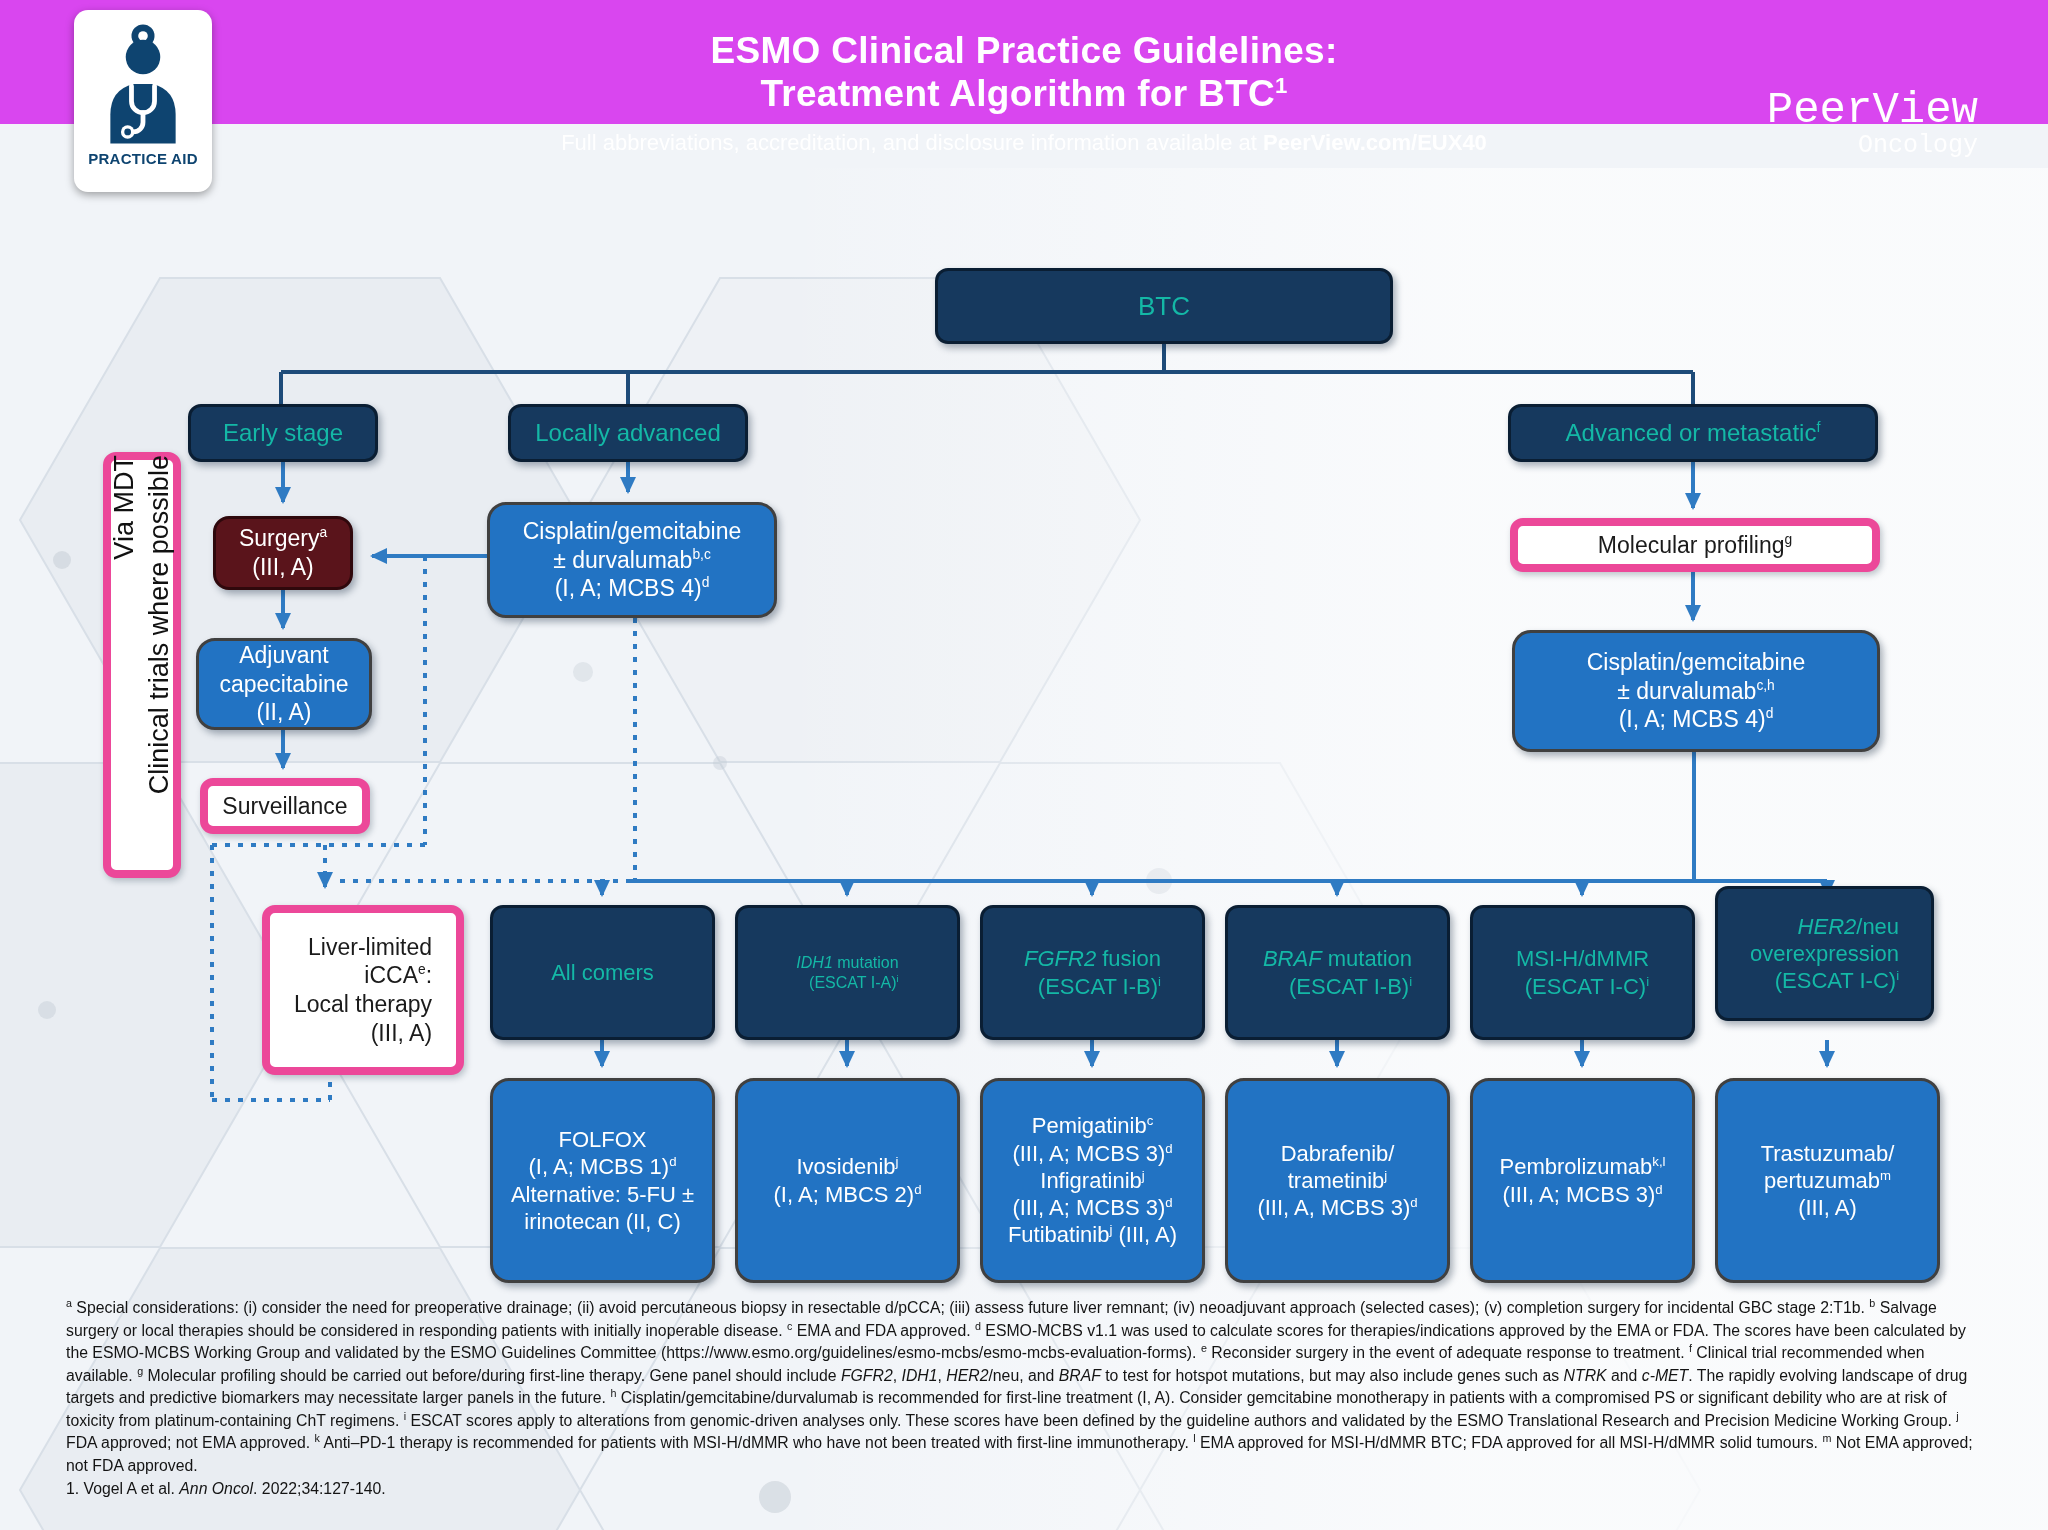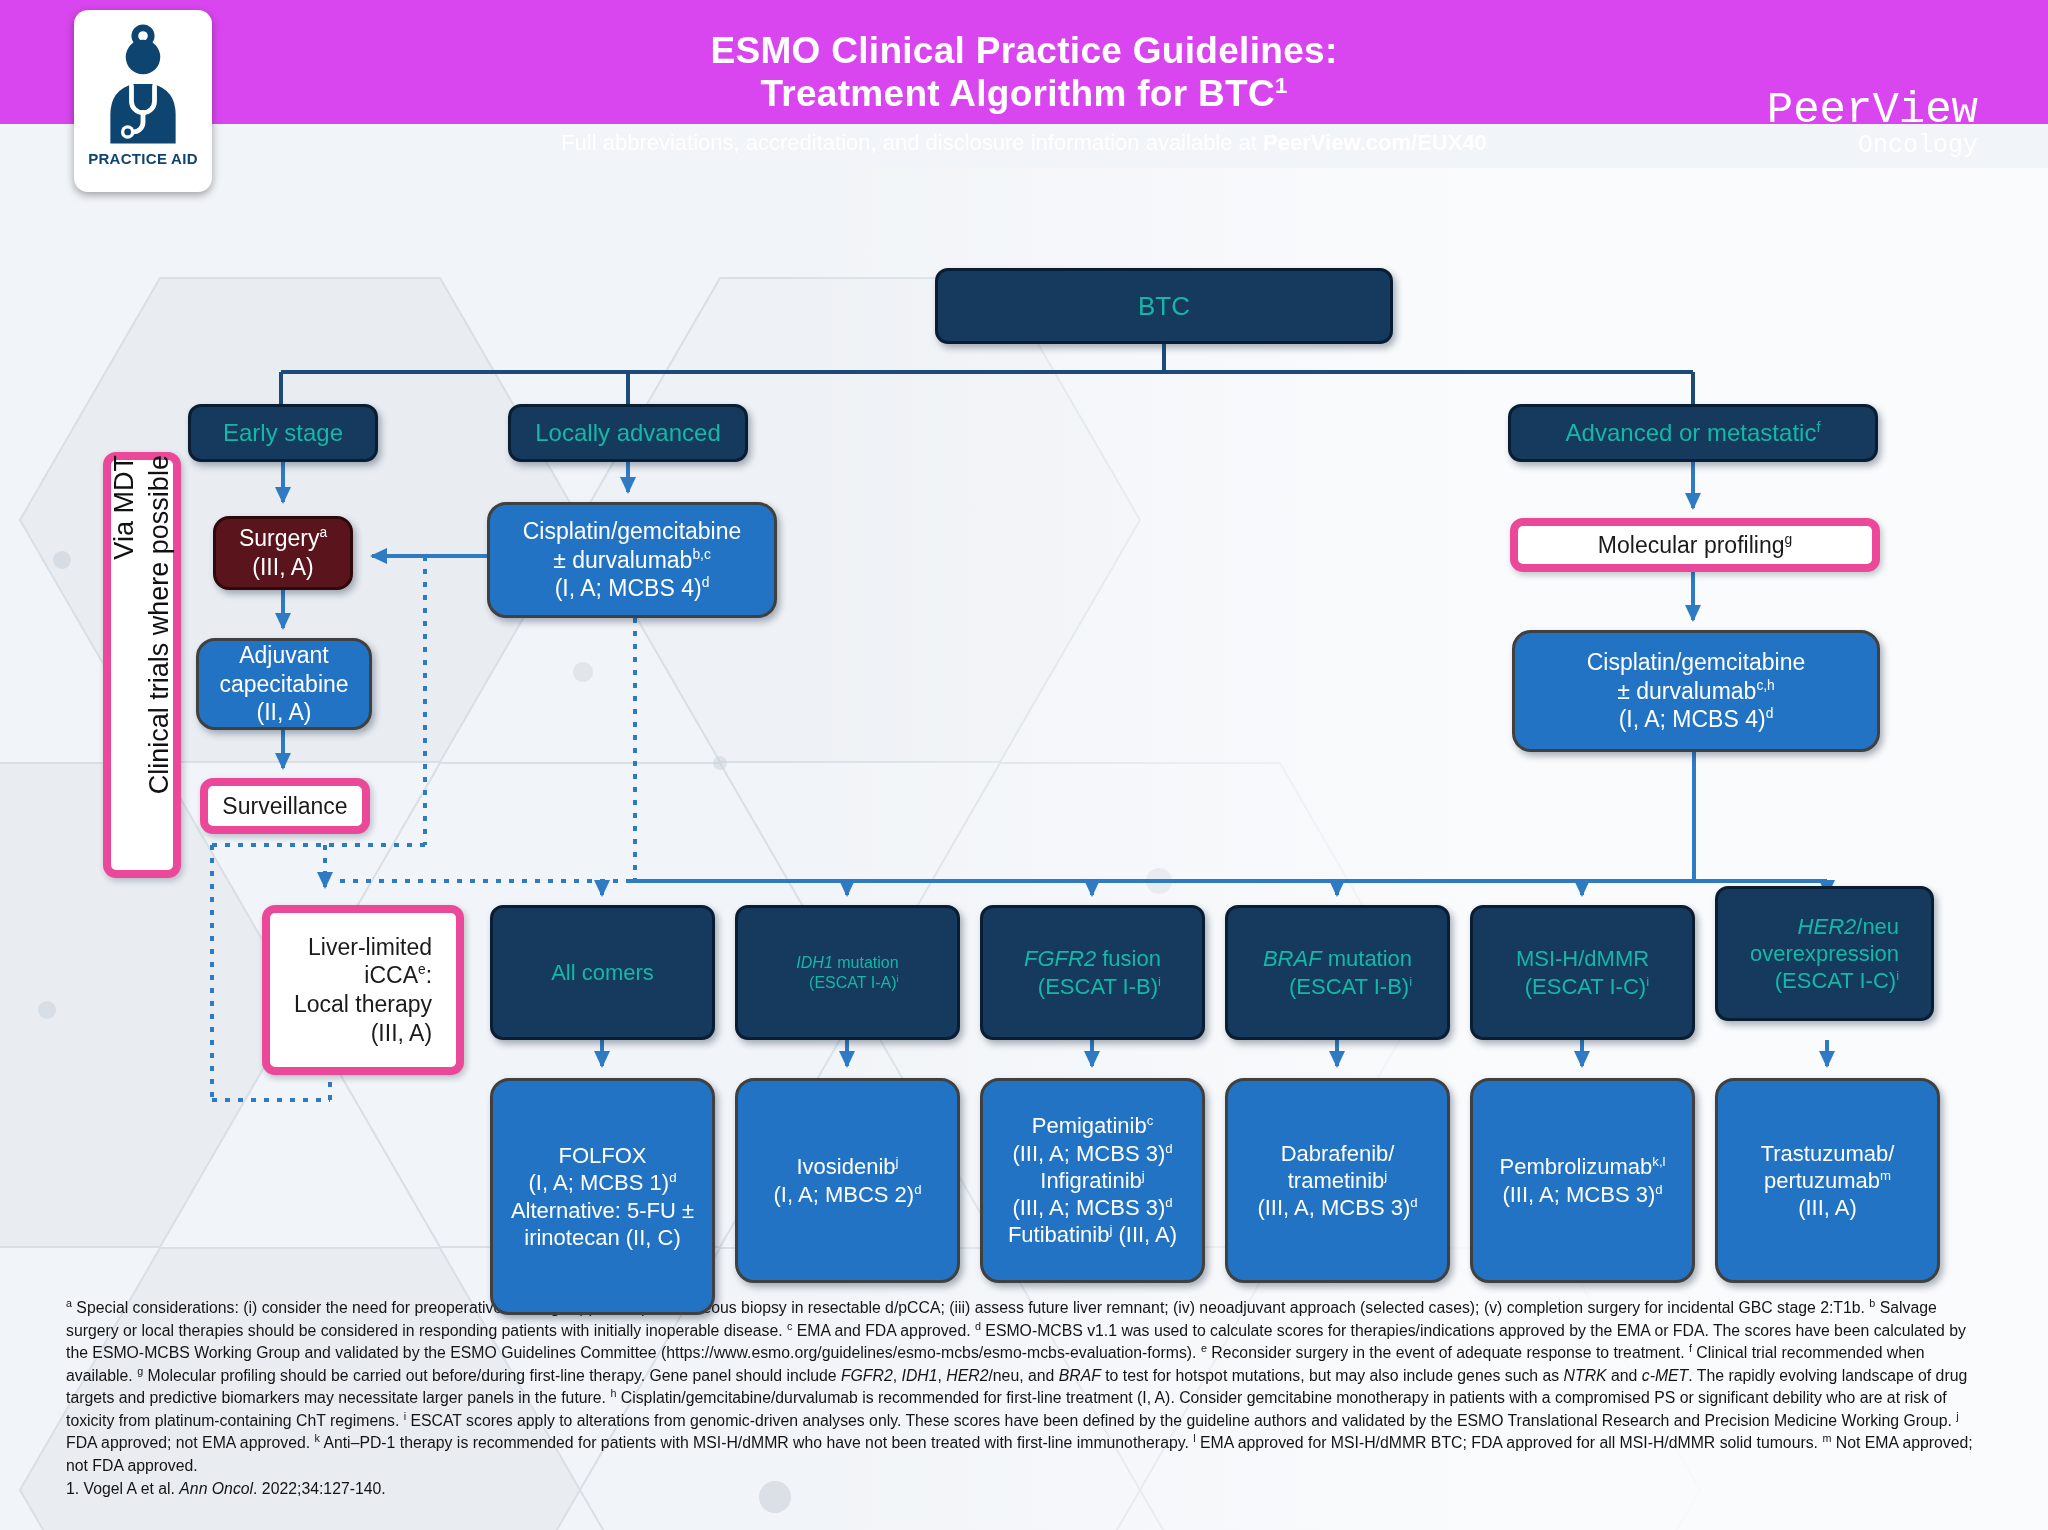--- a/index.html
+++ b/index.html
@@ -256,21 +256,21 @@
         <div class="ln"><span>(ESCAT I-C)</span><sup>i</sup></div>
       </div>
     </div>
     <div class="node navy" style="left: 1715px; top: 886px; width: 219px; height: 135px; font-size: 22px;">
       <div class="node-inner">
         <div class="ln"><i>HER2</i><span>/neu</span></div>
         <div class="ln">overexpression</div>
         <div class="ln"><span>(ESCAT I-C)</span><sup>i</sup></div>
       </div>
     </div>
-    <div class="node blue" style="left: 490px; top: 1078px; width: 225px; height: 237px; font-size: 22px;">
+    <div class="node blue" style="left: 490px; top: 1078px; width: 225px; height: 205px; font-size: 22px;">
       <div class="node-inner">
         <div class="ln">FOLFOX</div>
         <div class="ln"><span>(I, A; MCBS 1)</span><sup>d</sup></div>
         <div class="ln">Alternative: 5-FU ±</div>
         <div class="ln">irinotecan (II, C)</div>
       </div>
     </div>
     <div class="node blue" style="left: 735px; top: 1078px; width: 225px; height: 205px; font-size: 22px;">
       <div class="node-inner">
         <div class="ln"><span>Ivosidenib</span><sup>j</sup></div>

